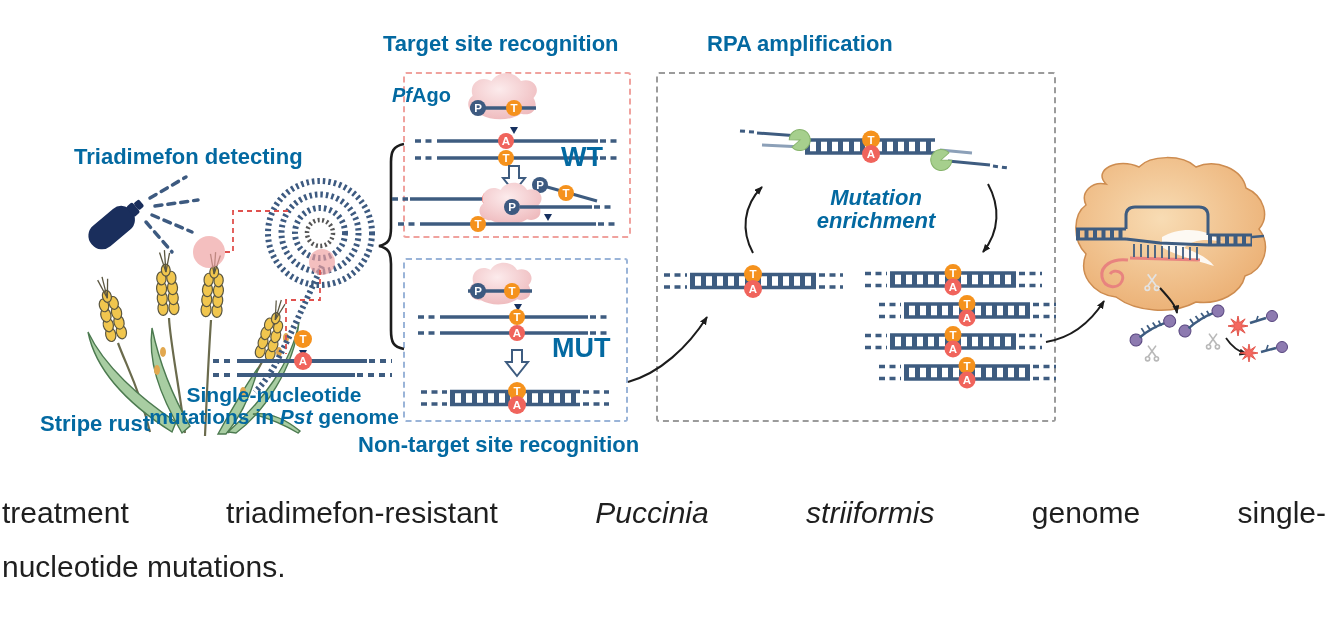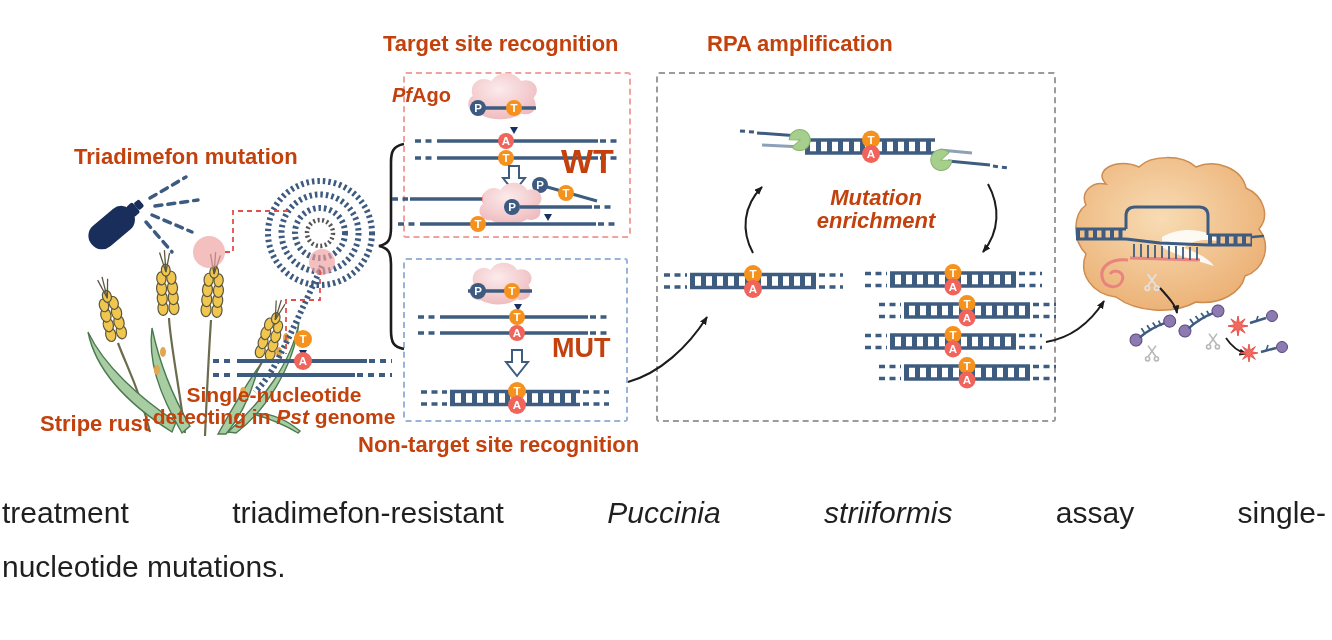--- a/index.html
+++ b/index.html
@@ -3,21 +3,21 @@
 <meta charset="utf-8">
 <style>
   html,body{margin:0;padding:0;background:#fff;}
   .fig{position:relative;width:1332px;height:640px;background:#fff;overflow:hidden;
        font-family:"Liberation Sans",sans-serif;}
   .box{position:absolute;border-radius:3px;}
   .box-wt{border:2px dashed #f0a29e;}
   .box-mut{border:2px dashed #9ab4d8;}
   .box-rpa{border:2px dashed #9b9b9b;}
   .art{position:absolute;left:0;top:0;}
-  .lbl{position:absolute;font-weight:bold;color:#c2410c;white-space:nowrap;}
+  .lbl{position:absolute;font-weight:bold;color:#0369a1;white-space:nowrap;}
   .ctr{text-align:center;}
   .it{font-style:italic;}
   .bt{font:bold 11.5px "Liberation Sans",sans-serif;fill:#fff;text-anchor:middle;dominant-baseline:central;}
   .caption{position:absolute;left:0;top:486px;width:1332px;box-sizing:border-box;
            padding:0 6px 0 2px;font-size:30px;line-height:54px;color:#1f1f1f;}
   .jline{text-align:justify;text-align-last:justify;}
   .lline{text-align:left;}
   .figlab{font-weight:bold;margin-right:16px;}
 </style>
 </head>
@@ -443,35 +443,35 @@
         <line x1="1250" y1="323" x2="1266" y2="318" stroke="#3e5c80" stroke-width="2.5"></line>
         <line x1="1258" y1="316" x2="1256" y2="322" stroke="#3e5c80" stroke-width="1.6"></line>
         <circle cx="1272" cy="316" r="5.5" fill="#8d7ab0" stroke="#58467f" stroke-width="1"></circle>
         <line x1="1261" y1="352" x2="1276" y2="348" stroke="#3e5c80" stroke-width="2.5"></line>
         <line x1="1268" y1="345" x2="1266" y2="351" stroke="#3e5c80" stroke-width="1.6"></line>
         <circle cx="1282" cy="347" r="5.5" fill="#8d7ab0" stroke="#58467f" stroke-width="1"></circle>
       </g>
     </g>
   </svg>
 
-  <div class="lbl" style="left:74px;top:144px;font-size:22px;">Triadimefon mutation</div>
+  <div class="lbl" style="left:74px;top:144px;font-size:22px;">Triadimefon detecting</div>
   <div class="lbl" style="left:40px;top:367px;font-size:22px;margin-top:44px;">Stripe rust</div>
   <div class="lbl ctr" style="left:128px;top:384px;width:292px;font-size:21px;line-height:22px;">
     <div>Single-nucleotide</div>
-    <div><span>detecting in </span><span class="it">Pst</span><span> genome</span></div>
+    <div><span>mutations in </span><span class="it">Pst</span><span> genome</span></div>
   </div>
   <div class="lbl" style="left:383px;top:31px;font-size:22px;">Target site recognition</div>
   <div class="lbl" style="left:392px;top:84px;font-size:20px;"><span class="it">Pf</span><span>Ago</span></div>
-  <div class="lbl" style="left:561px;top:142px;font-size:34px;">WT</div>
+  <div class="lbl" style="left:561px;top:142px;font-size:27px;">WT</div>
   <div class="lbl" style="left:552px;top:333px;font-size:27px;">MUT</div>
   <div class="lbl" style="left:358px;top:432px;font-size:22px;">Non-target site recognition</div>
   <div class="lbl" style="left:707px;top:31px;font-size:22px;">RPA amplification</div>
   <div class="lbl ctr" style="left:805px;top:186px;width:142px;font-size:22px;line-height:23px;font-style:italic;">
     <div>Mutation</div>
     <div>enrichment</div>
   </div>
 
   <div class="caption">
-    <div class="jline"><span>treatment triadimefon-resistant </span><span class="it">Puccinia striiformis</span><span> assay single-</span></div>
+    <div class="jline"><span>treatment triadimefon-resistant </span><span class="it">Puccinia striiformis</span><span> genome single-</span></div>
     <div class="lline"><span>nucleotide mutations.</span></div>
   </div>
 
 </div>
 
 </body></html>

